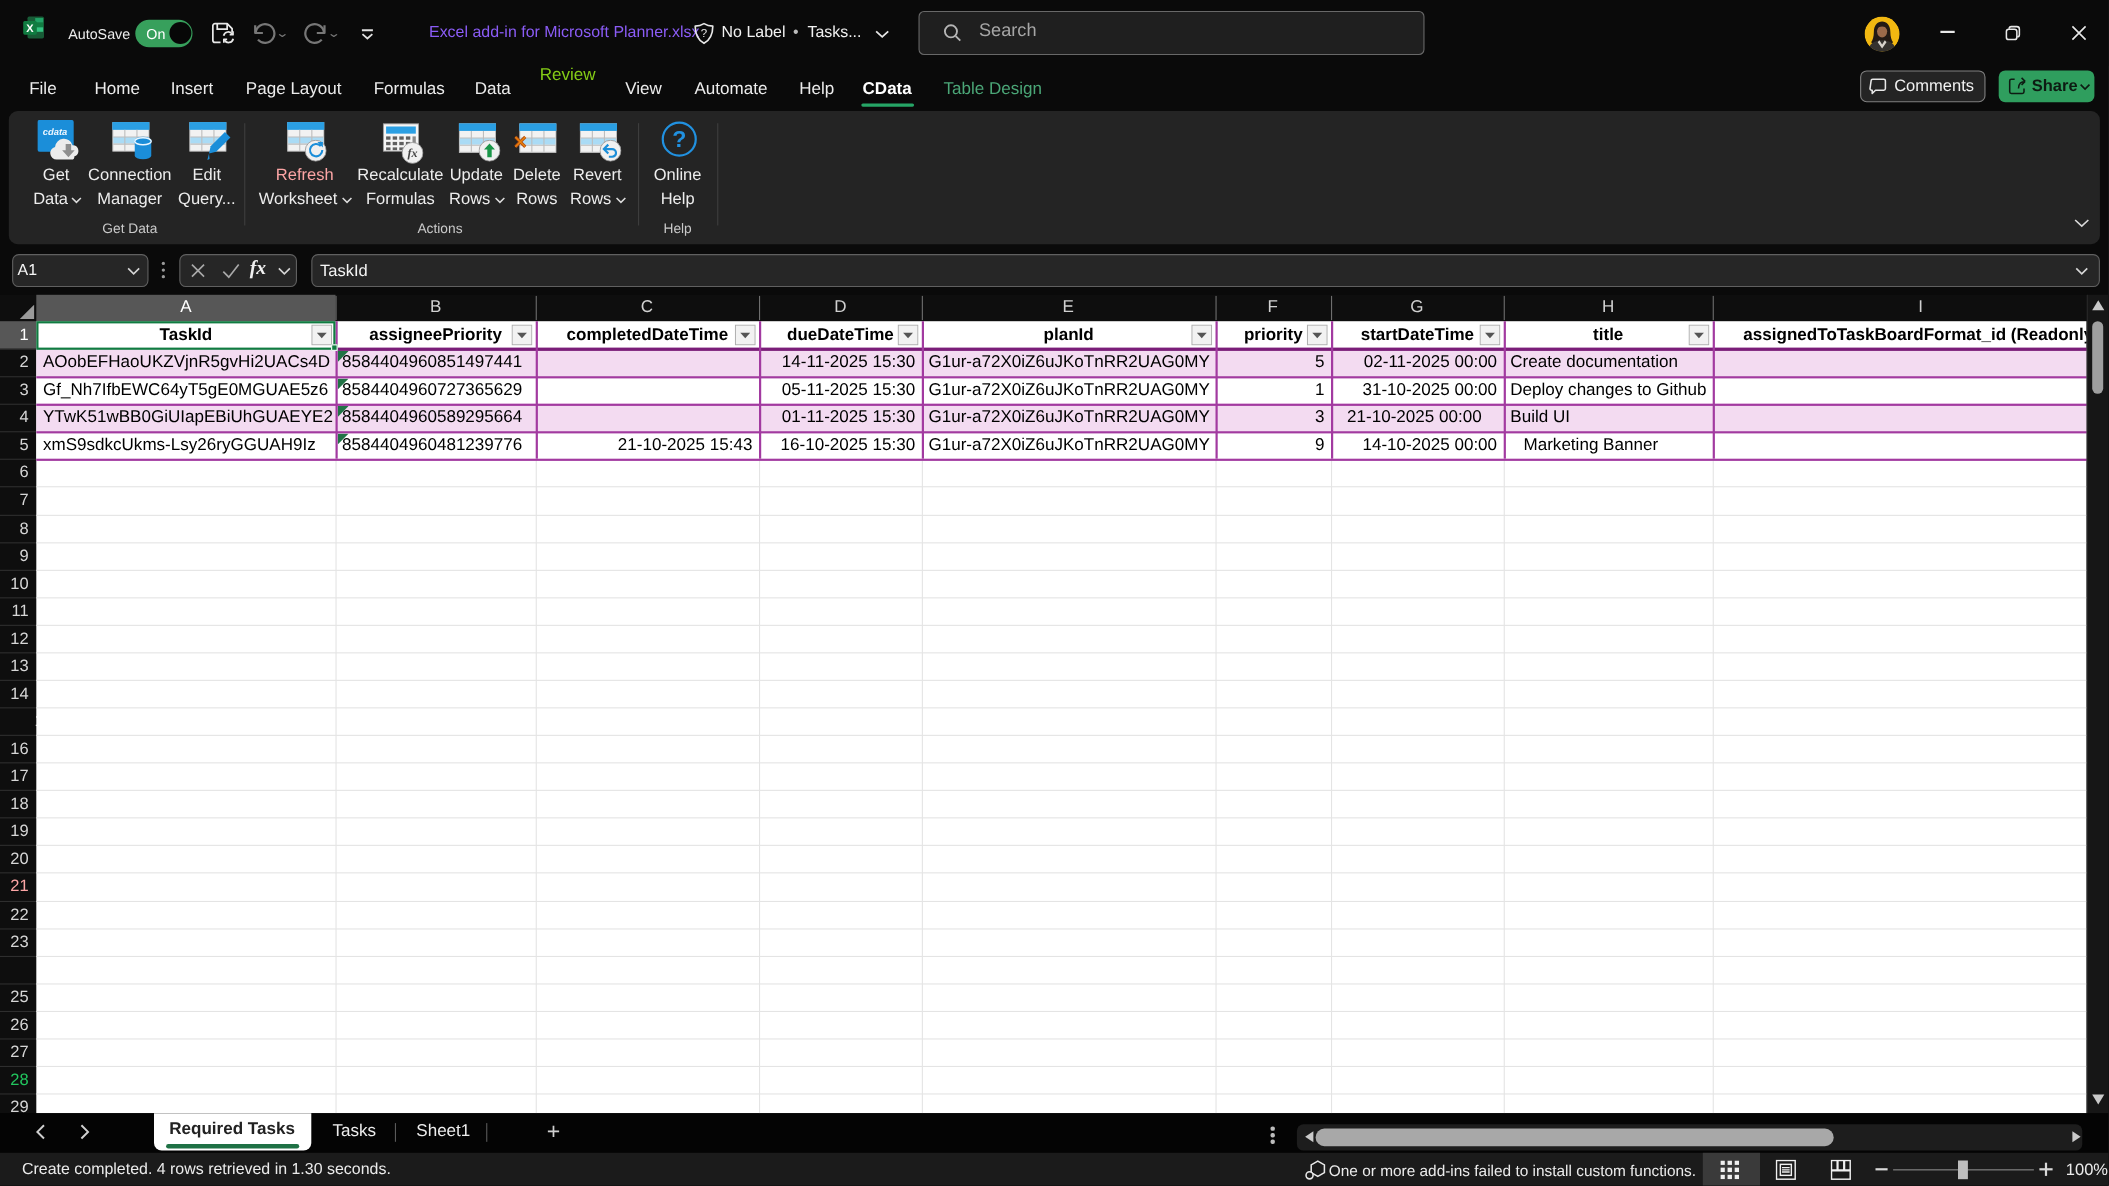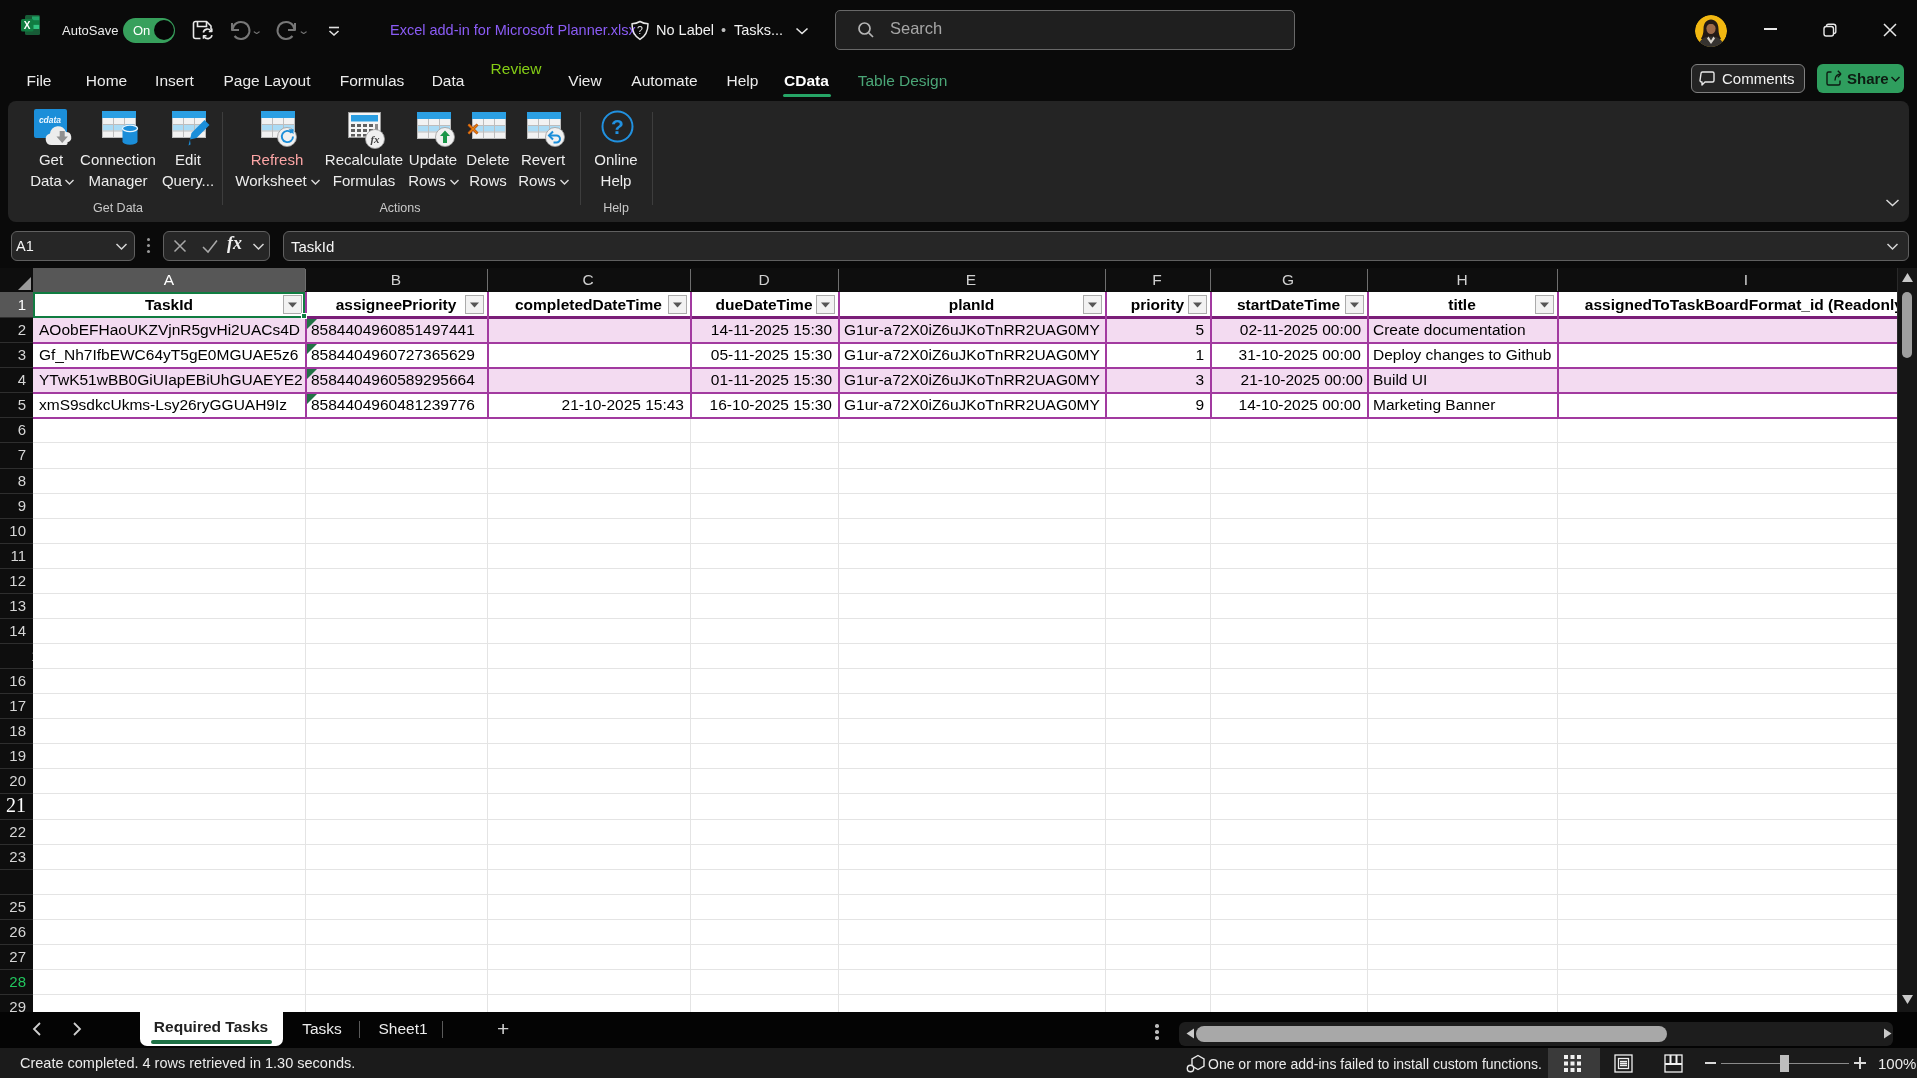--- a/index.html
+++ b/index.html
@@ -328,21 +328,21 @@
 <div class="abs" style="left:0;top:668.0px;width:26px;height:25.07px;font-size:15px;color:#d6d6d6;display:flex;align-items:center;justify-content:flex-end;">16</div>
 <div class="abs" style="left:0;top:668.0px;width:33px;height:1px;background:#2e2e2e;"></div>
 <div class="abs" style="left:0;top:693.1px;width:26px;height:25.07px;font-size:15px;color:#d6d6d6;display:flex;align-items:center;justify-content:flex-end;">17</div>
 <div class="abs" style="left:0;top:693.1px;width:33px;height:1px;background:#2e2e2e;"></div>
 <div class="abs" style="left:0;top:718.2px;width:26px;height:25.07px;font-size:15px;color:#d6d6d6;display:flex;align-items:center;justify-content:flex-end;">18</div>
 <div class="abs" style="left:0;top:718.2px;width:33px;height:1px;background:#2e2e2e;"></div>
 <div class="abs" style="left:0;top:743.3px;width:26px;height:25.07px;font-size:15px;color:#d6d6d6;display:flex;align-items:center;justify-content:flex-end;">19</div>
 <div class="abs" style="left:0;top:743.3px;width:33px;height:1px;background:#2e2e2e;"></div>
 <div class="abs" style="left:0;top:768.3px;width:26px;height:25.07px;font-size:15px;color:#d6d6d6;display:flex;align-items:center;justify-content:flex-end;">20</div>
 <div class="abs" style="left:0;top:768.3px;width:33px;height:1px;background:#2e2e2e;"></div>
-<div class="abs" style="left:0;top:793.4px;width:26px;height:25.07px;font-size:20px;color:#ffffff;display:flex;align-items:center;justify-content:flex-end;font-family:Liberation Serif, serif;">21</div>
+<div class="abs" style="left:0;top:793.4px;width:26px;height:25.07px;font-size:15px;color:#fca5a5;display:flex;align-items:center;justify-content:flex-end;">21</div>
 <div class="abs" style="left:0;top:793.4px;width:33px;height:1px;background:#2e2e2e;"></div>
 <div class="abs" style="left:0;top:818.5px;width:26px;height:25.07px;font-size:15px;color:#d6d6d6;display:flex;align-items:center;justify-content:flex-end;">22</div>
 <div class="abs" style="left:0;top:818.5px;width:33px;height:1px;background:#2e2e2e;"></div>
 <div class="abs" style="left:0;top:843.5px;width:26px;height:25.07px;font-size:15px;color:#d6d6d6;display:flex;align-items:center;justify-content:flex-end;">23</div>
 <div class="abs" style="left:0;top:843.5px;width:33px;height:1px;background:#2e2e2e;"></div>
 <div class="abs" style="left:0;top:868.6px;width:26px;height:25.07px;font-size:15px;color:#d6d6d6;display:flex;align-items:center;justify-content:flex-end;margin-left:48px;">24</div>
 <div class="abs" style="left:0;top:868.6px;width:33px;height:1px;background:#2e2e2e;"></div>
 <div class="abs" style="left:0;top:893.7px;width:26px;height:25.07px;font-size:15px;color:#d6d6d6;display:flex;align-items:center;justify-content:flex-end;">25</div>
 <div class="abs" style="left:0;top:893.7px;width:33px;height:1px;background:#2e2e2e;"></div>
 <div class="abs" style="left:0;top:918.8px;width:26px;height:25.07px;font-size:15px;color:#d6d6d6;display:flex;align-items:center;justify-content:flex-end;">26</div>
@@ -452,34 +452,34 @@
 <svg class="abs" style="left:307px;top:343.6px;" width="10" height="10" viewBox="0 0 10 10">
       <path d="M0 0 H10 L0 10 Z" fill="#217346"></path>
     </svg>
 <div class="abs" style="left:33px;top:367.2px;width:1864px;height:25.07px;background:#f3dbf1;"></div>
 <div class="abs" style="left:33px;top:367.2px;width:272px;height:25.07px;font-size:15.5px;color:#000;display:flex;align-items:center;justify-content:flex-start;padding-left:6px;white-space:nowrap;overflow:hidden;">YTwK51wBB0GiUIapEBiUhGUAEYE2</div>
 <div class="abs" style="left:305px;top:367.2px;width:182px;height:25.07px;font-size:15.5px;color:#000;display:flex;align-items:center;justify-content:flex-start;padding-left:6px;white-space:nowrap;overflow:hidden;">8584404960589295664</div>
 <div class="abs" style="left:487px;top:367.2px;width:203px;height:25.07px;font-size:15.5px;color:#000;display:flex;align-items:center;justify-content:flex-end;padding-right:6px;white-space:nowrap;overflow:hidden;"></div>
 <div class="abs" style="left:690px;top:367.2px;width:148px;height:25.07px;font-size:15.5px;color:#000;display:flex;align-items:center;justify-content:flex-end;padding-right:6px;white-space:nowrap;overflow:hidden;">01-11-2025 15:30</div>
 <div class="abs" style="left:838px;top:367.2px;width:267px;height:25.07px;font-size:15.5px;color:#000;display:flex;align-items:center;justify-content:flex-start;padding-left:6px;white-space:nowrap;overflow:hidden;">G1ur-a72X0iZ6uJKoTnRR2UAG0MY</div>
 <div class="abs" style="left:1105px;top:367.2px;width:105px;height:25.07px;font-size:15.5px;color:#000;display:flex;align-items:center;justify-content:flex-end;padding-right:6px;white-space:nowrap;overflow:hidden;">3</div>
-<div class="abs" style="left:1210px;top:367.2px;width:157px;height:25.07px;font-size:15.5px;color:#000;display:flex;align-items:center;justify-content:flex-end;padding-right:4px;white-space:nowrap;overflow:hidden;">21-10-2025 00:00</div>
+<div class="abs" style="left:1210px;top:367.2px;width:157px;height:25.07px;font-size:15.5px;color:#000;display:flex;align-items:center;justify-content:flex-end;padding-right:20px;white-space:nowrap;overflow:hidden;">21-10-2025 00:00</div>
 <div class="abs" style="left:1367px;top:367.2px;width:190px;height:25.07px;font-size:15.5px;color:#000;display:flex;align-items:center;justify-content:flex-start;padding-left:6px;white-space:nowrap;overflow:hidden;">Build UI</div>
 <svg class="abs" style="left:307px;top:368.7px;" width="10" height="10" viewBox="0 0 10 10">
       <path d="M0 0 H10 L0 10 Z" fill="#217346"></path>
     </svg>
 <div class="abs" style="left:33px;top:392.3px;width:1864px;height:25.07px;background:#ffffff;"></div>
 <div class="abs" style="left:33px;top:392.3px;width:272px;height:25.07px;font-size:15.5px;color:#000;display:flex;align-items:center;justify-content:flex-start;padding-left:6px;white-space:nowrap;overflow:hidden;">xmS9sdkcUkms-Lsy26ryGGUAH9Iz</div>
 <div class="abs" style="left:305px;top:392.3px;width:182px;height:25.07px;font-size:15.5px;color:#000;display:flex;align-items:center;justify-content:flex-start;padding-left:6px;white-space:nowrap;overflow:hidden;">8584404960481239776</div>
 <div class="abs" style="left:487px;top:392.3px;width:203px;height:25.07px;font-size:15.5px;color:#000;display:flex;align-items:center;justify-content:flex-end;padding-right:6px;white-space:nowrap;overflow:hidden;">21-10-2025 15:43</div>
 <div class="abs" style="left:690px;top:392.3px;width:148px;height:25.07px;font-size:15.5px;color:#000;display:flex;align-items:center;justify-content:flex-end;padding-right:6px;white-space:nowrap;overflow:hidden;">16-10-2025 15:30</div>
 <div class="abs" style="left:838px;top:392.3px;width:267px;height:25.07px;font-size:15.5px;color:#000;display:flex;align-items:center;justify-content:flex-start;padding-left:6px;white-space:nowrap;overflow:hidden;">G1ur-a72X0iZ6uJKoTnRR2UAG0MY</div>
 <div class="abs" style="left:1105px;top:392.3px;width:105px;height:25.07px;font-size:15.5px;color:#000;display:flex;align-items:center;justify-content:flex-end;padding-right:6px;white-space:nowrap;overflow:hidden;">9</div>
 <div class="abs" style="left:1210px;top:392.3px;width:157px;height:25.07px;font-size:15.5px;color:#000;display:flex;align-items:center;justify-content:flex-end;padding-right:6px;white-space:nowrap;overflow:hidden;">14-10-2025 00:00</div>
-<div class="abs" style="left:1367px;top:392.3px;width:190px;height:25.07px;font-size:15.5px;color:#000;display:flex;align-items:center;justify-content:flex-start;padding-left:6px;white-space:nowrap;overflow:hidden;border-radius:12px;">Marketing Banner</div>
+<div class="abs" style="left:1367px;top:392.3px;width:190px;height:25.07px;font-size:15.5px;color:#000;display:flex;align-items:center;justify-content:flex-start;padding-left:18px;white-space:nowrap;overflow:hidden;border-radius:12px;">Marketing Banner</div>
 <svg class="abs" style="left:307px;top:393.8px;" width="10" height="10" viewBox="0 0 10 10">
       <path d="M0 0 H10 L0 10 Z" fill="#217346"></path>
     </svg>
 <div class="abs" style="left:305px;top:315.6px;width:1592px;height:3px;background:#7a1d78;"></div>
 <div class="abs" style="left:33px;top:341.6px;width:1864px;height:2px;background:#a23aa0;"></div>
 <div class="abs" style="left:33px;top:366.7px;width:1864px;height:2px;background:#a23aa0;"></div>
 <div class="abs" style="left:33px;top:391.8px;width:1864px;height:2px;background:#a23aa0;"></div>
 <div class="abs" style="left:33px;top:416.9px;width:1864px;height:2px;background:#a23aa0;"></div>
 <div class="abs" style="left:304.5px;top:292.0px;width:2px;height:125.3px;background:#a23aa0;"></div>
 <div class="abs" style="left:486.5px;top:292.0px;width:2px;height:125.3px;background:#a23aa0;"></div>

